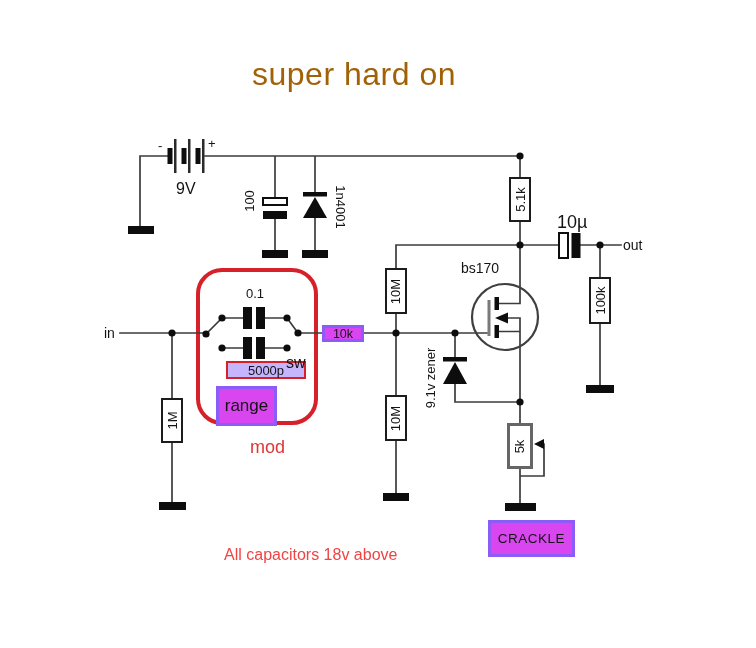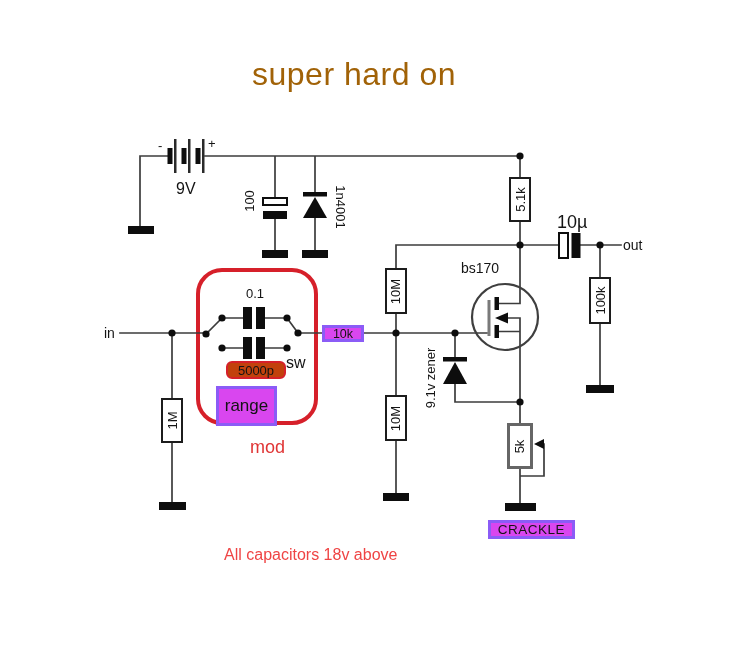--- a/index.html
+++ b/index.html
@@ -12,22 +12,22 @@
       transform:translate(-50%,-50%) rotate(-90deg);}
   .vt90{position:absolute;white-space:nowrap;font-size:13px;color:#141414;line-height:1;
       transform:translate(-50%,-50%) rotate(90deg);}
   .res{position:absolute;background:#fff;border:2px solid #1c1c1c;
        display:flex;align-items:center;justify-content:center;}
   .res span{transform:rotate(-90deg);font-size:13px;white-space:nowrap;}
   .hbox{position:absolute;background:#d946ef;border:3px solid #8b5cf6;
         display:flex;align-items:center;justify-content:center;}
   .redbox{position:absolute;left:196px;top:268px;width:122px;height:157px;
           border:4px solid #d6202a;border-radius:26px;background:transparent;}
-  .pillred{position:absolute;left:226px;top:361px;width:60px;height:18px;
-           border:2px solid #d6202a;border-radius:6px;background:#c2410c;
+  .pillred{position:absolute;left:226px;top:361px;width:80px;height:18px;
+           border:2px solid #d6202a;border-radius:0;background:#c4b5fd;
            display:flex;align-items:center;justify-content:center;font-size:13px;}
   .title{position:absolute;left:252px;top:56px;font-size:32px;letter-spacing:.5px;color:#a16207;}
   .modtxt{position:absolute;left:250px;top:437px;font-size:18px;color:#e03535;}
   .note{position:absolute;left:224px;top:546px;font-size:16px;color:#ef4444;}
 </style>
 </head>
 <body>
 
 <div id="canvas">
 
@@ -167,17 +167,17 @@
     </div>
   <div class="modtxt">mod</div>
 
   <div class="t" style="left:461px;top:261px;font-size:14px;">bs170</div>
   <div class="vt" style="left:430px;top:378px;">9.1v zener</div>
 
   <div class="t" style="left:104px;top:326px;font-size:14px;">in</div>
   <div class="t" style="left:557px;top:213px;font-size:18px;">10µ</div>
   <div class="t" style="left:623px;top:238px;font-size:14px;">out</div>
 
-  <div class="hbox" style="left:488px;top:520px;width:87px;height:19px;font-size:13.5px;letter-spacing:.5px;">
+  <div class="hbox" style="left:488px;top:520px;width:87px;height:37px;font-size:13.5px;letter-spacing:.5px;">
     <span style="transform:none;">CRACKLE</span>
     </div>
 
 </div>
 
 </body></html>

